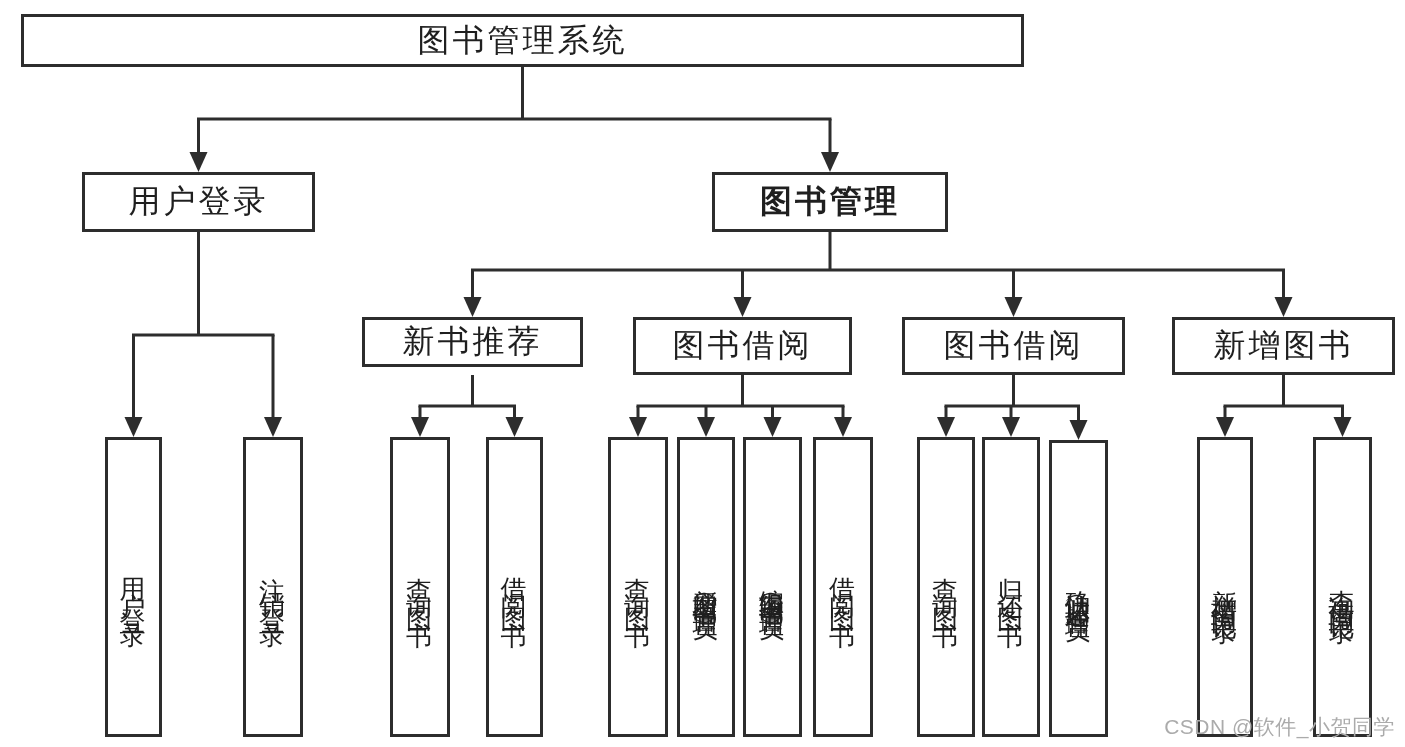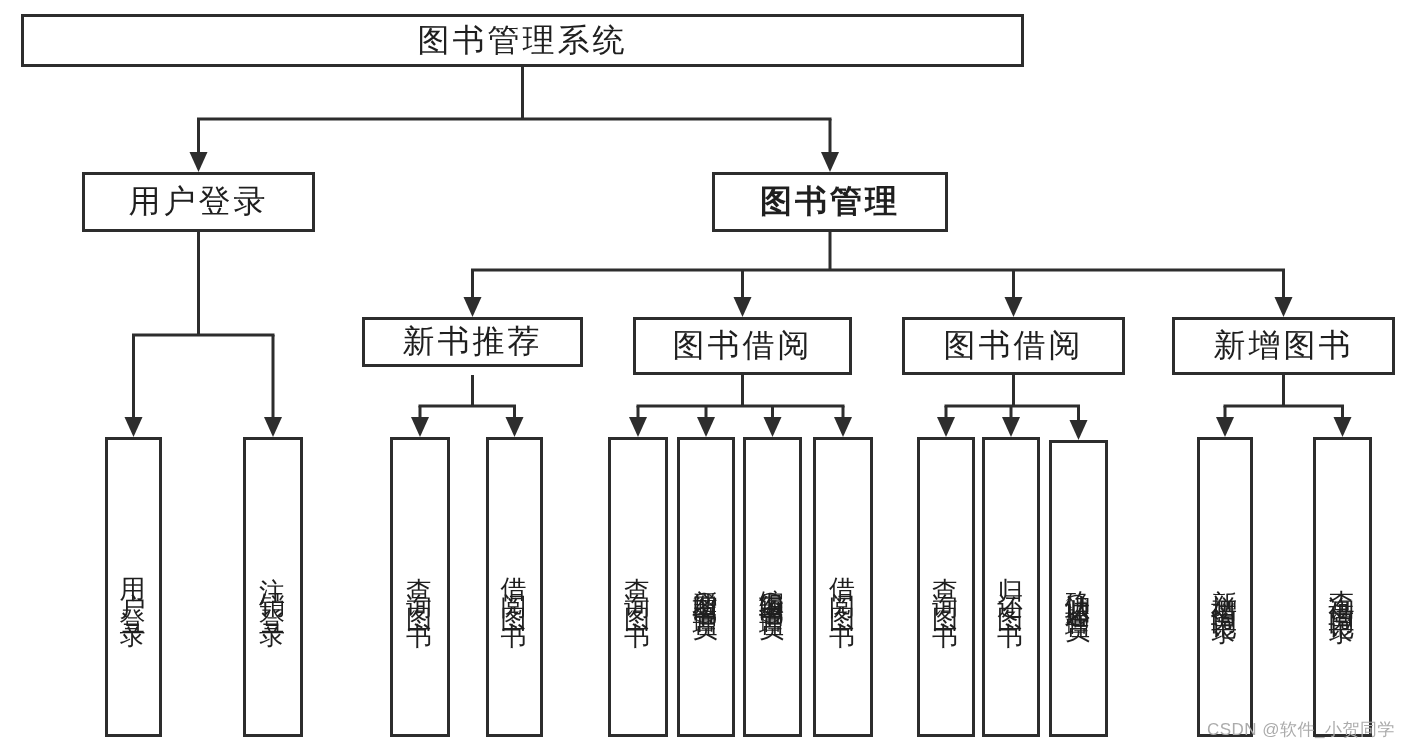--- a/index.html
+++ b/index.html
@@ -40,21 +40,21 @@
     writing-mode:vertical-rl;
     text-orientation:mixed;
     font-size:26px;
     letter-spacing:15px;
   }
   .node.v.mid span{letter-spacing:6px;}
   .node.v.long span{letter-spacing:4px;font-size:25px;}
   #watermark{
     position:absolute;
     right:10px;bottom:6px;
-    font-size:17px;
+    font-size:21px;
     letter-spacing:0.5px;
     color:var(--wm);
     z-index:5;
     white-space:nowrap;
   }
 </style>
 </head>
 <body>
 
 <div id="stage">

